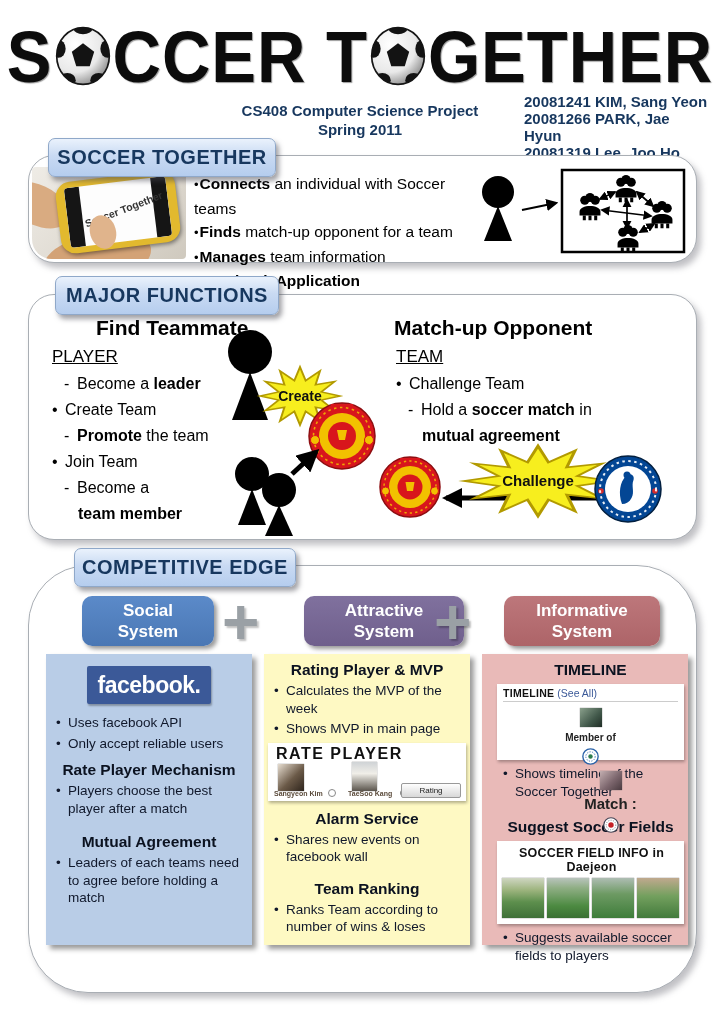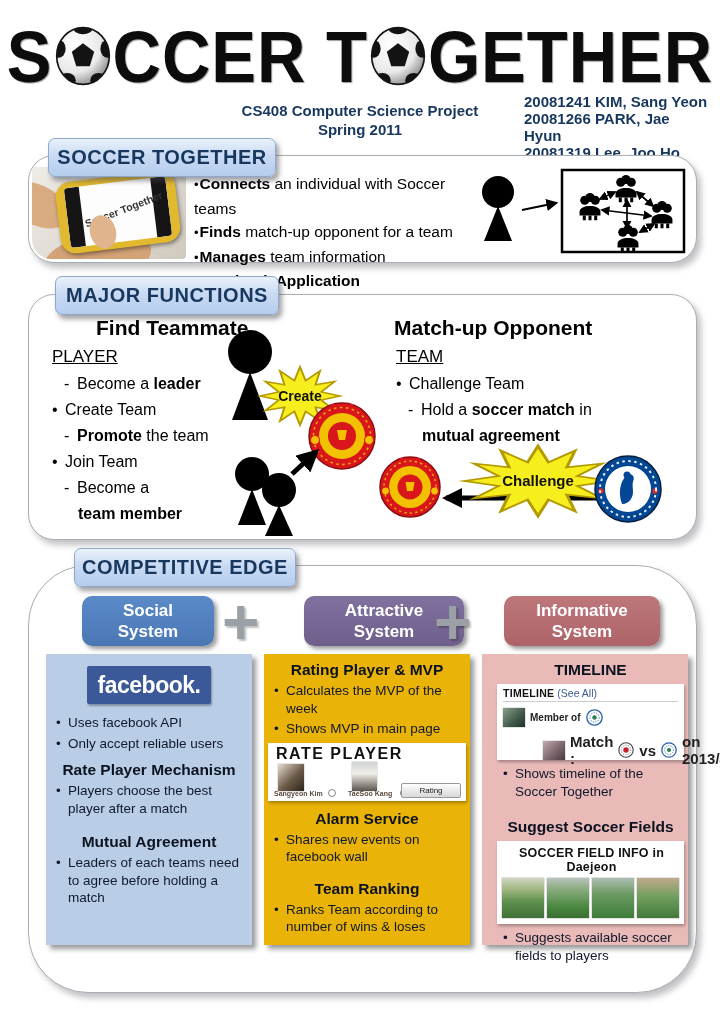--- a/index.html
+++ b/index.html
@@ -60,21 +60,21 @@
   .sys.s1{left:82px;width:132px;background:linear-gradient(180deg,#5b8ac9,#4a77b4);}
   .sys.s2{left:292px;width:160px;background:linear-gradient(180deg,#80719e,#6f5f8c);margin-left:12px;}
   .sys.s3{left:504px;width:156px;background:linear-gradient(180deg,#bd777b,#ad6468);}
   .plus{position:absolute;top:585px;font-size:64px;font-weight:bold;color:#9aa0a5;z-index:2;
         text-shadow:2px 2px 2px rgba(0,0,0,.25);}
   .plus.p1{left:222px;} .plus.p2{left:434px;}
 
   .panel{position:absolute;top:654px;height:291px;width:206px;z-index:2;color:#10182b;
          box-shadow:4px 4px 5px rgba(0,0,0,.4);box-sizing:border-box;}
   .panel.pp1{left:46px;background:#b9cde7;}
-  .panel.pp2{left:264px;background:#eab308;}
+  .panel.pp2{left:264px;background:#fef9c3;}
   .panel.pp3{left:482px;background:#e9bab8;padding-left:11px;}
   .ph{text-align:center;font-weight:bold;font-size:15.5px;margin:9px 4px 3px;color:#0b1220;}
   .pb{display:flex;margin:3px 6px 3px 10px;font-size:13.5px;line-height:17.5px;}
   .pb .mk{width:12px;flex:none;}
   .fb-logo{width:124px;height:38px;margin:12px auto 10px;background:#3b5998;color:#fff;
            font-weight:bold;font-size:23px;display:flex;align-items:center;justify-content:center;
            border-radius:2px;letter-spacing:-.5px;box-shadow:1px 2px 2px rgba(0,0,0,.3);}
 
   
   .widget{position:relative;background:#fff;margin:5px 4px;box-shadow:1px 2px 3px rgba(0,0,0,.3);}
@@ -88,21 +88,21 @@
   .radio{position:absolute;bottom:4px;width:6px;height:6px;border:1px solid #888;border-radius:50%;background:#fff;}
   .radio.r1{left:60px;} .radio.r2{left:132px;background:#555;}
   .rw-btn{position:absolute;right:5px;bottom:3px;width:58px;height:13px;font-size:8px;
           display:flex;align-items:center;justify-content:center;color:#222;
           border:1px solid #999;background:linear-gradient(180deg,#fefefe,#d8d8d8);border-radius:2px;}
 
   .tw{height:76px;padding:3px 6px 4px;box-sizing:border-box;}
   .tw-head{font-size:10.5px;border-bottom:1px solid #ccc;padding-bottom:2px;color:#111;}
   .tw-head b{letter-spacing:.3px;}
   .tw-see{color:#3b5998;}
-  .tw-row{display:flex;align-items:center;gap:5px;margin-top:6px;font-size:10px;font-weight:bold;color:#222;}
+  .tw-row{display:flex;align-items:center;gap:5px;margin-top:6px;font-size:10px;font-weight:bold;color:#222;flex-direction:column;}
   .tw-thumb{width:22px;height:19px;flex:none;box-shadow:0 0 1px #666;}
   .tw-th1{background:linear-gradient(135deg,#8aa08c 0%,#41584a 60%,#202e26 100%);}
   .tw-th2{background:linear-gradient(135deg,#c3aeb0 0%,#7d676e 55%,#4a3a40 100%);}
   .tw-badge{flex:none;}
 
   .fw{padding:4px 5px 6px;}
   .fw-title{font-size:12.5px;font-weight:bold;color:#111;margin:1px 0 4px 2px;letter-spacing:.2px;text-align:center;}
   .fw-row{display:flex;gap:3px;}
   .fthumb{flex:1;height:40px;box-shadow:0 0 1px #555;}
   .ft1{background:linear-gradient(180deg,#cfd6c2 0%,#9db47e 30%,#5d8f4d 60%,#3f7038 100%);}

